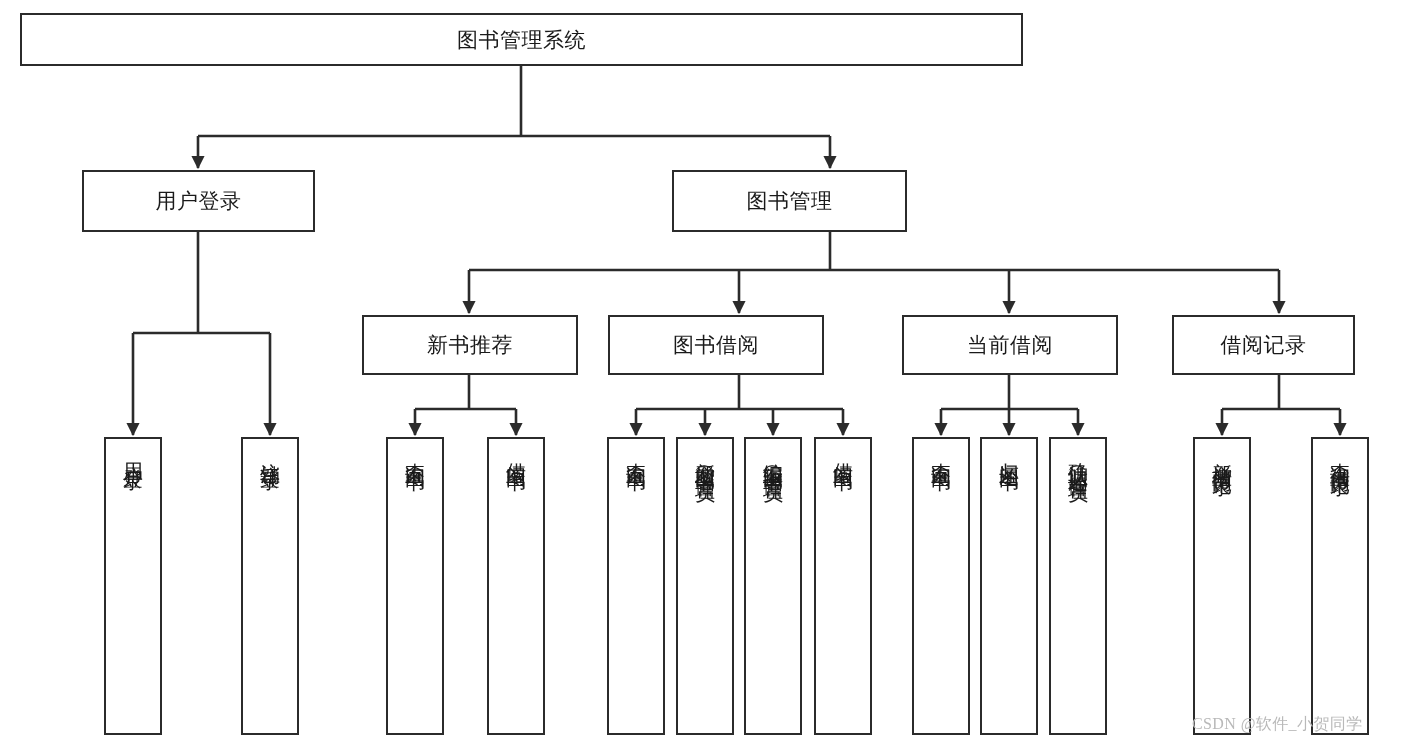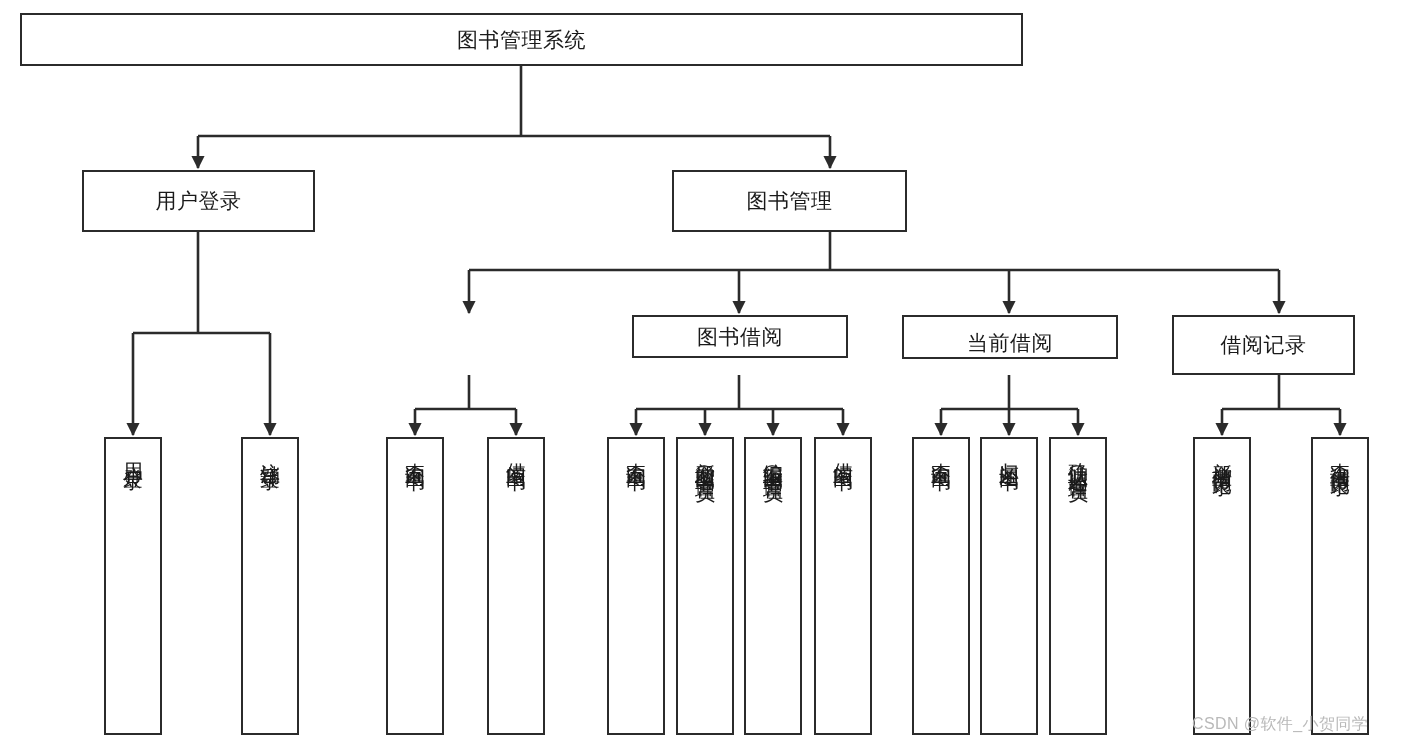--- a/index.html
+++ b/index.html
@@ -60,21 +60,21 @@
     white-space: nowrap;
   }
   #watermark {
     position: absolute;
     left: 1192px;
     top: 714px;
     font-size: 16px;
     color: #b9b9b9;
     white-space: nowrap;
     letter-spacing: 0.4px;
-    font-family: Liberation Sans, sans-serif;
+    font-family: Liberation Serif, serif;
   }
 </style>
 </head>
 <body>
 
 <div id="diagram">
 
   <svg id="connectors" viewBox="0 0 1405 747" width="1405" height="747" xmlns="http://www.w3.org/2000/svg">
     <defs>
       <marker id="arrow" viewBox="0 0 10 10" refX="9.2" refY="5" markerWidth="5.2" markerHeight="5.2" orient="auto-start-reverse">
@@ -129,24 +129,27 @@
     <span class="hlabel">图书管理系统</span>
   </div>
 
   <div class="node h" style="left:82px; top:170px; width:233px; height:62px;">
     <span class="hlabel">用户登录</span>
   </div>
   <div class="node h" style="left:672px; top:170px; width:235px; height:62px;">
     <span class="hlabel">图书管理</span>
   </div>
 
-  <div class="node h" style="left:632px; top:315px; width:216px; height:43px;">
+  <div class="node h" style="left:362px; top:315px; width:216px; height:60px;">
+    <span class="hlabel">新书推荐</span>
+  </div>
+  <div class="node h" style="left:608px; top:315px; width:216px; height:60px;">
     <span class="hlabel">图书借阅</span>
   </div>
-  <div class="node h" style="left:902px; top:315px; width:216px; height:44px;align-items:flex-end;">
+  <div class="node h" style="left:902px; top:315px; width:216px; height:60px;">
     <span class="hlabel">当前借阅</span>
   </div>
   <div class="node h" style="left:1172px; top:315px; width:183px; height:60px;">
     <span class="hlabel">借阅记录</span>
   </div>
 
   <div class="node v" style="left:104px; top:437px; width:58px; height:298px;">
     <span class="vlabel">用户登录</span>
   </div>
   <div class="node v" style="left:241px; top:437px; width:58px; height:298px;">

